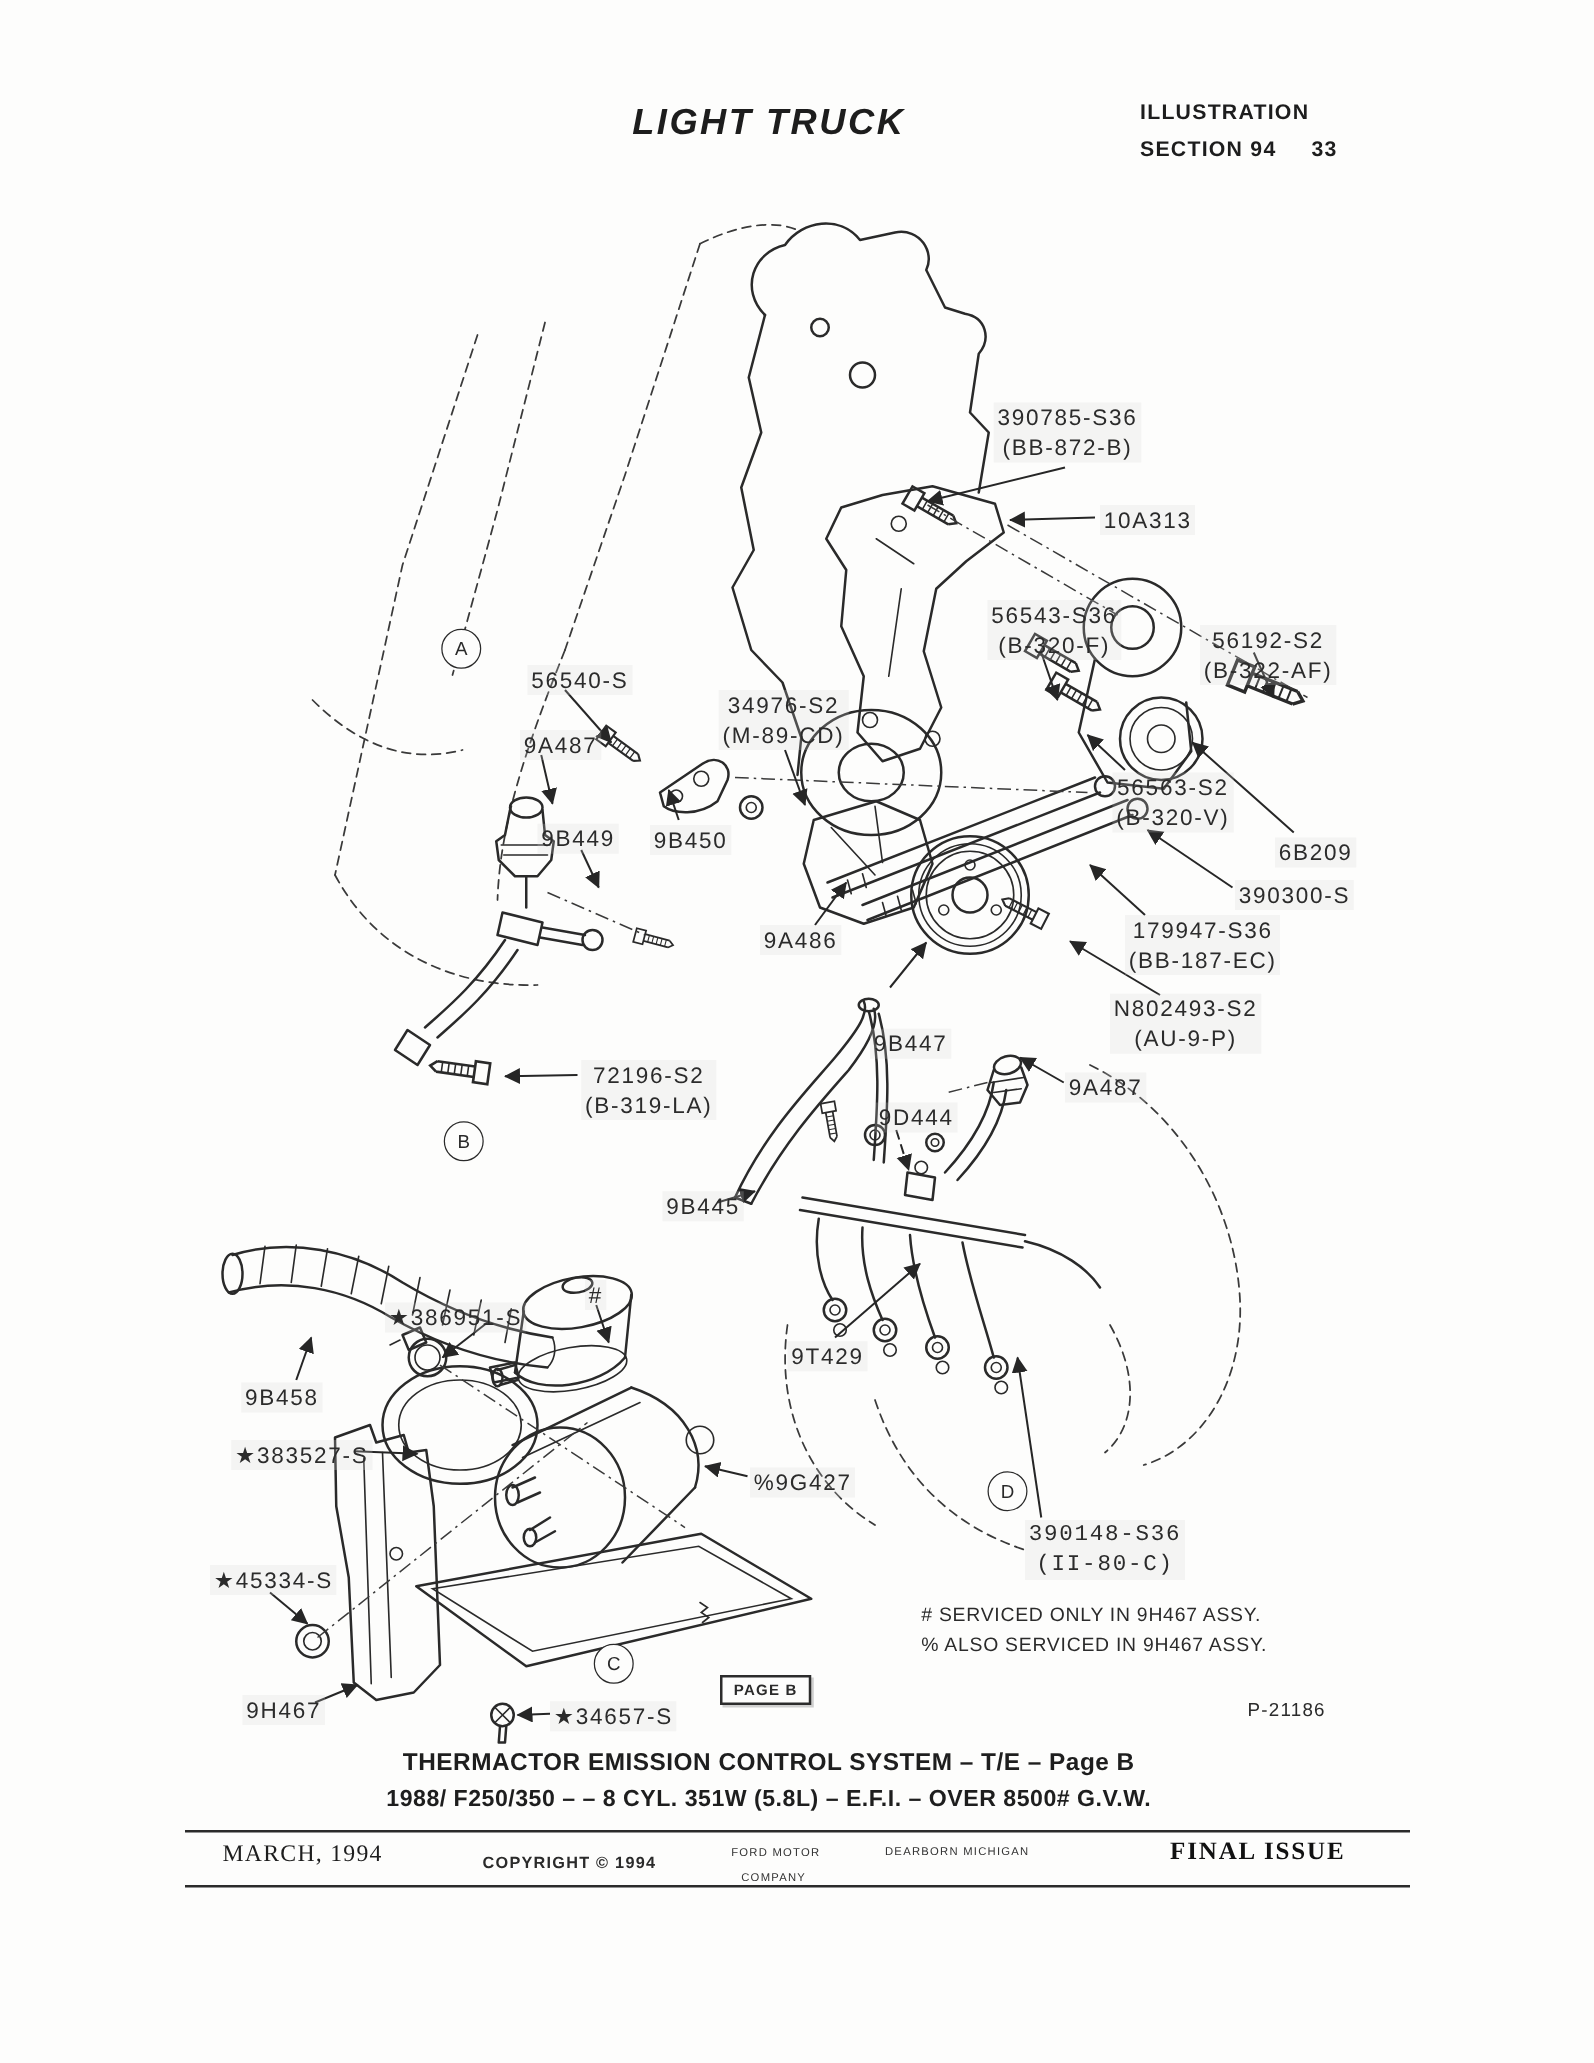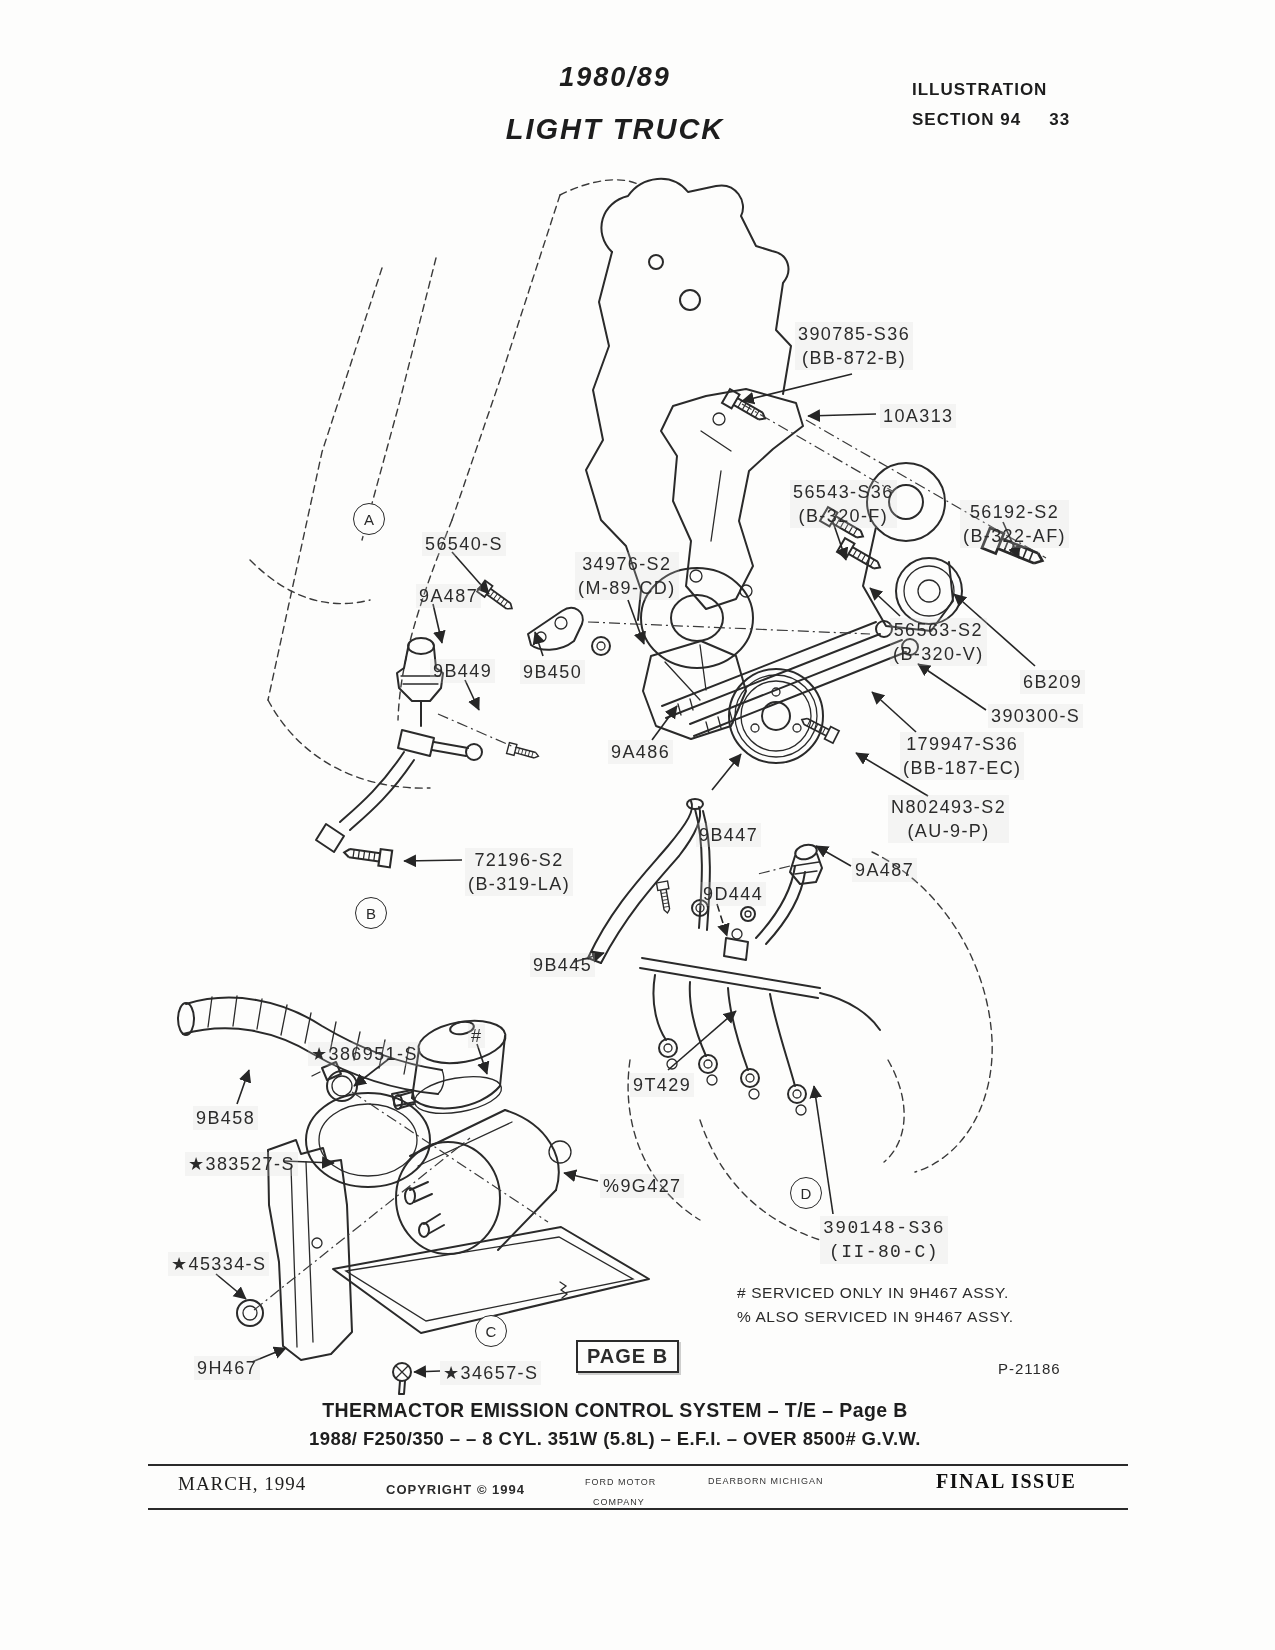--- a/index.html
+++ b/index.html
@@ -22,21 +22,21 @@
   .hdr-right .r2{font-size:17px;letter-spacing:1px;display:flex;gap:28px;margin-top:10px;}
   
   .lbl{position:absolute;font-size:18px;letter-spacing:1.4px;color:#2b2b2b;white-space:nowrap;
        background:rgba(214,214,214,0.22);padding:0 3px;line-height:24px;}
   .lbl.two{display:inline-flex;flex-direction:column;align-items:center;}
   .circ{position:absolute;width:30px;height:30px;border:1.7px solid #2a2a2a;border-radius:50%;
         display:flex;align-items:center;justify-content:center;font-size:15px;color:#2a2a2a;
         background:#fdfdfc;}
   .notes{position:absolute;left:737px;top:1281px;font-size:15.5px;letter-spacing:.6px;color:#2b2b2b;line-height:24px;}
   .pagetag{position:absolute;left:576px;top:1340px;border:2px solid #2c2c2c;padding:3px 9px;
-           font-size:20px;font-weight:bold;letter-spacing:1px;color:#2b2b2b;box-shadow:2px 2px 0 rgba(120,120,120,.35);}
+           font-size:12px;font-weight:bold;letter-spacing:1px;color:#2b2b2b;box-shadow:2px 2px 0 rgba(120,120,120,.35);}
   .plate{position:absolute;left:998px;top:1360px;font-size:15px;letter-spacing:1px;color:#2b2b2b;}
   
   .cap{position:absolute;left:0;width:1230px;text-align:center;font-weight:bold;color:#1e1e1e;}
   .cap1{top:1399px;font-size:19.5px;letter-spacing:.4px;}
   .cap2{top:1428px;font-size:18.5px;letter-spacing:.4px;}
   .rule{position:absolute;height:2px;background:#2b2b2b;}
   .imp-date{position:absolute;left:178px;top:1473px;font-family:"Liberation Serif",serif;font-size:19px;letter-spacing:1px;color:#1e1e1e;}
   .imp-copy{position:absolute;left:386px;top:1482px;font-size:13px;letter-spacing:1px;font-weight:bold;color:#2b2b2b;}
   .imp-co1{position:absolute;left:585px;top:1477px;font-size:9px;letter-spacing:1px;color:#333;}
   .imp-co2{position:absolute;left:593px;top:1497px;font-size:9px;letter-spacing:1px;color:#333;}
@@ -303,21 +303,20 @@
       <path class="leader" marker-end="url(#ah)" d="M 284 1161 L 334 1163"></path>
       <path class="leader" marker-end="url(#ah)" d="M 216 1274 L 246 1299"></path>
       <path class="leader" marker-end="url(#ah)" d="M 252 1362 L 286 1348"></path>
       <path class="leader" marker-end="url(#ah)" d="M 440 1371 L 414 1372"></path>
       <path class="leader" marker-end="url(#ah)" d="M 598 1181 L 564 1173"></path>
       <path class="leader" marker-end="url(#ah)" d="M 833 1214 L 814 1086"></path>
     </g>
   </svg>
 
   <div class="title">
-    <span class="t1">1980/89</span>
     <span class="t2">LIGHT TRUCK</span>
   </div>
   <div class="hdr-right">
     <span class="r1">ILLUSTRATION</span>
     <span class="r2">
       <span>SECTION 94</span>
       <span>33</span>
     </span>
   </div>
 

